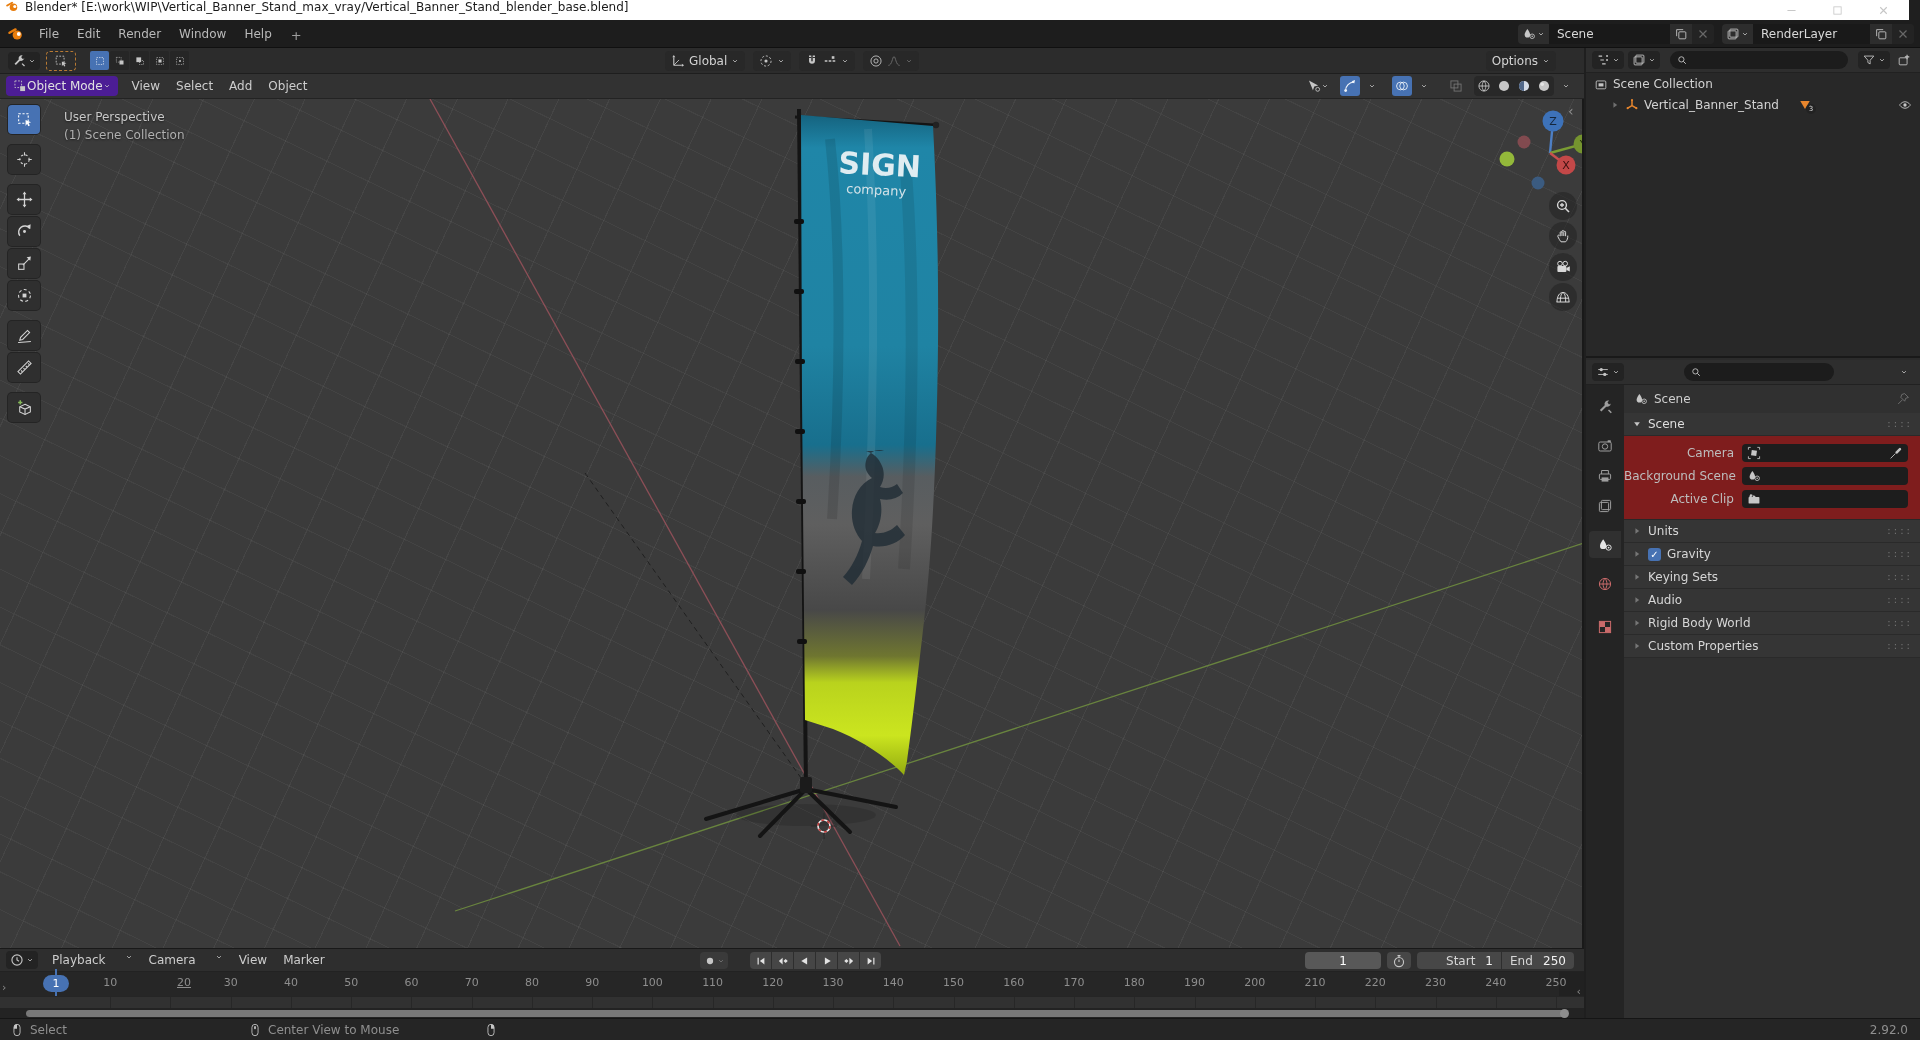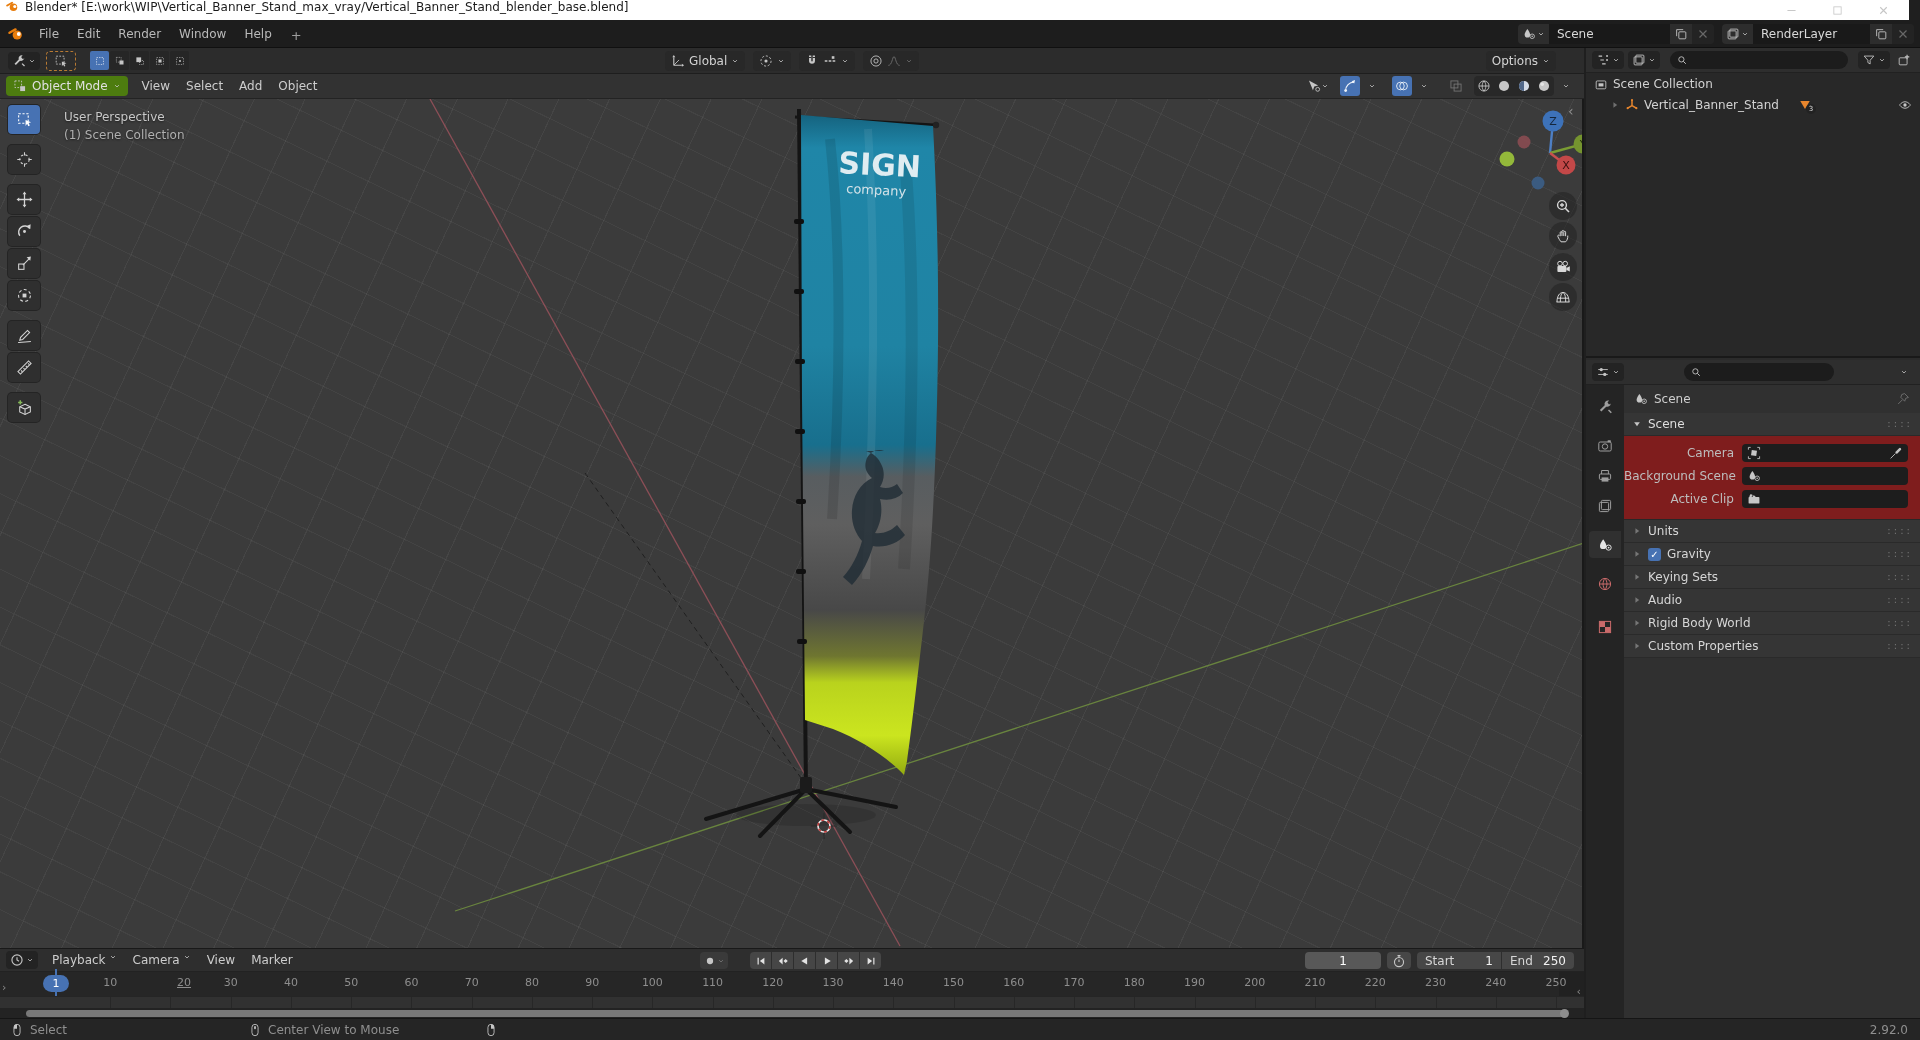--- a/index.html
+++ b/index.html
@@ -47,21 +47,21 @@
   .selmode{width:19px;height:19px;display:flex;align-items:center;justify-content:center;background:#262626;border-radius:2px}
   .selmode.active{background:#4772b3}
   .selmode.active .ic{color:#fff}
   .ts-center{position:absolute;left:665px;top:3px;display:flex;align-items:center;gap:8px}
   .pillbtn{display:flex;align-items:center;background:#282828;border-radius:4px;height:20px;padding:0 6px;gap:4px;color:#d2d2d2}
   .ts-right{position:absolute;right:28px;top:3px}
 
   
   .vp-header{position:absolute;top:74px;left:0;width:1584px;height:25px;background:#323232;
              border-bottom:1px solid #232323;display:flex;align-items:center}
-  .mode-btn{display:flex;align-items:center;gap:5px;background:#4d7c0f;border-radius:4px;height:20px;
+  .mode-btn{display:flex;align-items:center;background:#4c1d95;border-radius:4px;height:20px;
             padding:0 7px;margin-left:6px;color:#e0e0e0}
   .vp-menu{padding:3px 8px;color:#cdcdcd}
   .vph-right{margin-left:auto;display:flex;align-items:center;gap:2px;margin-right:8px}
   .hbtn{display:flex;align-items:center;justify-content:center;height:20px;min-width:20px;border-radius:3px;padding:0 1px}
   .hbtn.on{background:#4772b3}
   .hbtn.on .ic{color:#eef3fa}
   .hgroup{display:flex;background:#282828;border-radius:4px;margin-left:6px}
 
   
   .viewport{position:absolute;top:99px;left:0;width:1584px;height:849px;background-color:#3b3b3b;
@@ -81,34 +81,34 @@
   .tools .tool-btn:nth-child(6),.tools .tool-btn:nth-child(8){margin-bottom:11px}
   .navbtn{position:absolute;width:28px;height:28px;border-radius:50%;background:rgba(32,32,32,.5);
           display:flex;align-items:center;justify-content:center}
   .navbtn .ic{width:16px;height:16px;color:#d8d8d8}
   .sidebar-arrow{position:absolute;left:1568px;top:4px;color:#8f8f8f;font-size:14px}
 
   
   .timeline{position:absolute;top:948px;left:0;width:1584px;height:70px;background:#2b2b2b;border-top:1px solid #191919}
   .tl-header{position:relative;height:23px;background:#2e2e2e;border-bottom:1px solid #222;display:flex;align-items:center}
   .tl-menus{display:flex;align-items:center;margin-left:6px}
-  .tl-menu{display:flex;align-items:flex-start;gap:3px;padding:0 8px;color:#cdcdcd}
+  .tl-menu{display:flex;align-items:flex-start;gap:19px;padding:0 8px;color:#cdcdcd}
   .tl-center{position:absolute;left:700px;top:3px;display:flex;align-items:center}
   .recbtn{display:flex;align-items:center;background:#3a3a3a;border-radius:4px;height:17px;padding:0 3px}
   .transport{display:flex;gap:1px;margin-left:22px}
   .tbtn{width:21px;height:17px;background:#464646;display:flex;align-items:center;justify-content:center}
   .tbtn:first-child{border-radius:4px 0 0 4px}.tbtn:last-child{border-radius:0 4px 4px 0}
   .tbtn .ic{width:12px;height:12px;color:#e3e3e3}
   .tl-right{position:absolute;right:10px;top:3px;display:flex;align-items:center;gap:6px}
   .framefield{width:76px;height:17px;background:#585858;border-radius:4px;color:#fff;display:flex;
               align-items:center;justify-content:center}
   .rangebtn{height:17px;background:#474747;display:flex;align-items:center;color:#d6d6d6;padding:0 8px;gap:10px}
   .rangebtn .val{color:#f1f1f1}
   .sw-btn{width:24px;height:17px;background:#474747;border-radius:4px;display:flex;align-items:center;justify-content:center}
-  .startbtn{border-radius:4px 0 0 4px;width:84px;justify-content:space-between}
+  .startbtn{border-radius:4px 0 0 4px;width:84px;justify-content:flex-end}
   .endbtn{border-radius:0 4px 4px 0;width:72px;justify-content:space-between;margin-left:1px}
   .tl-ruler{position:relative;height:24px;background:#262626;overflow:hidden}
   .rlabel{position:absolute;top:4px;transform:translateX(-50%);color:#8e8e8e;font-size:11px}
   .cf-badge{position:absolute;top:3px;width:26px;height:17px;background:#4772b3;border-radius:9px;
             color:#fff;display:flex;align-items:center;justify-content:center;font-size:11px;transform:translateX(-50%);z-index:3}
   .cf-line{position:absolute;top:20px;height:27px;width:2px;background:#4772b3;z-index:2}
   .tl-track{position:relative;height:12px;background:#313131;border-top:1px solid #252525;overflow:hidden}
   .tl-tick{position:absolute;top:0;bottom:0;width:1px;background:#272727}
   .tl-scroll{position:relative;height:10px;background:#232323}
   .tl-thumb{position:absolute;left:26px;right:16px;top:2px;height:7px;background:#787878;border-radius:4px}

